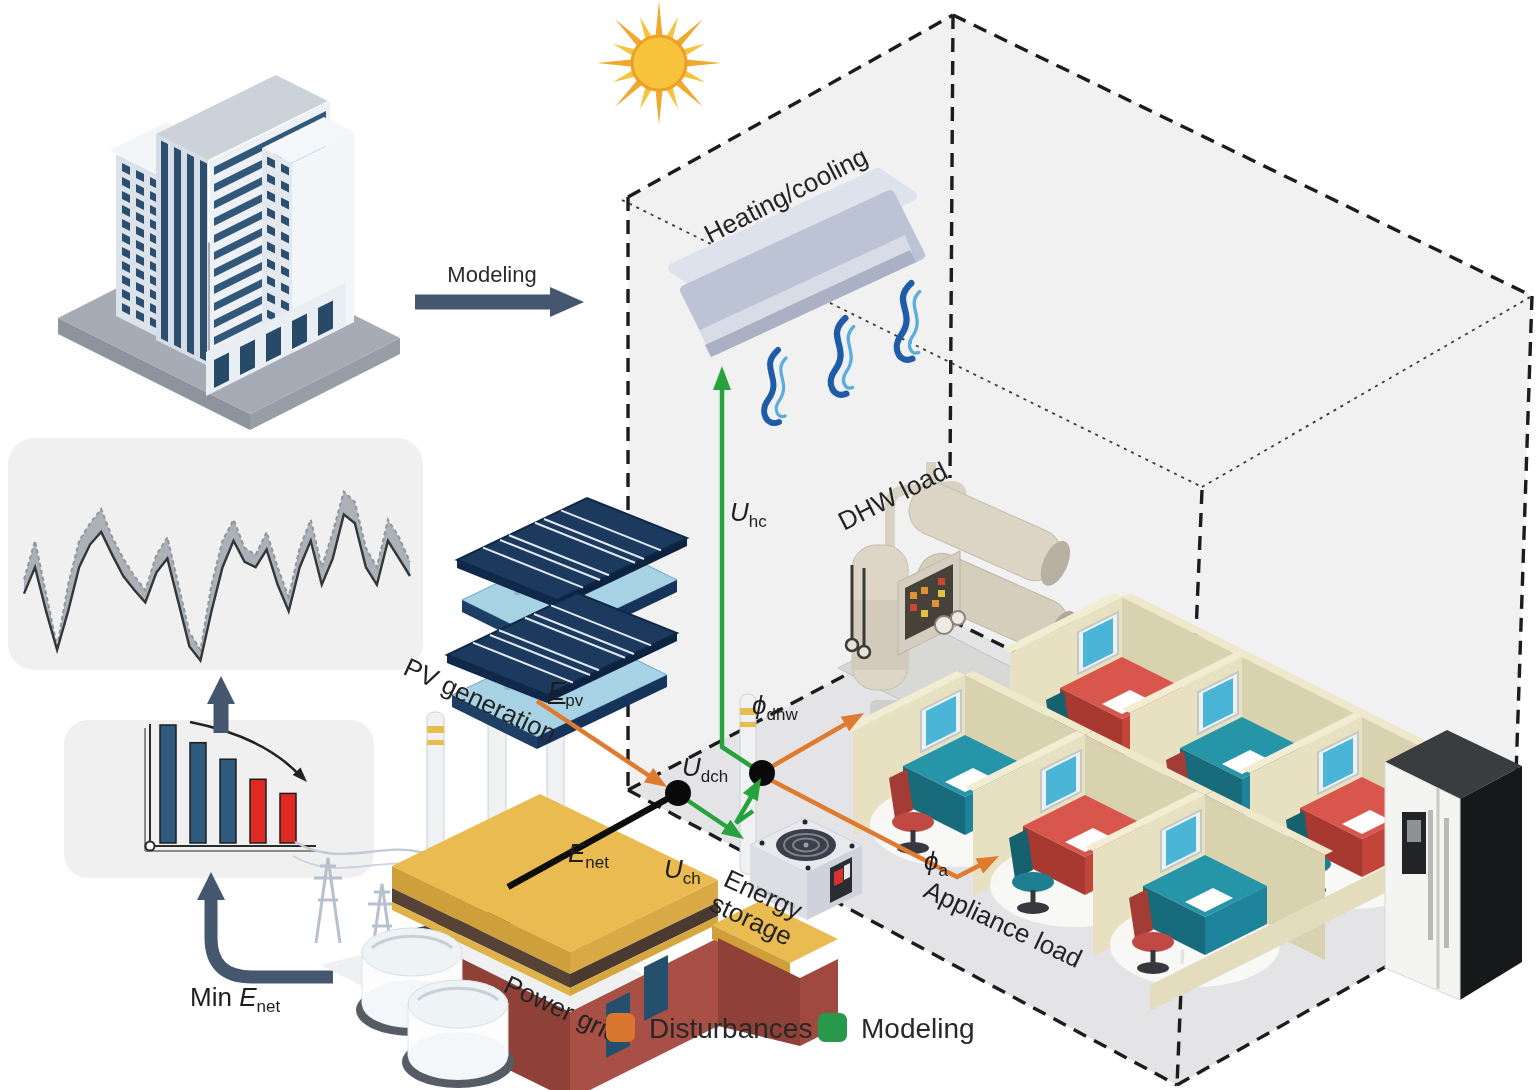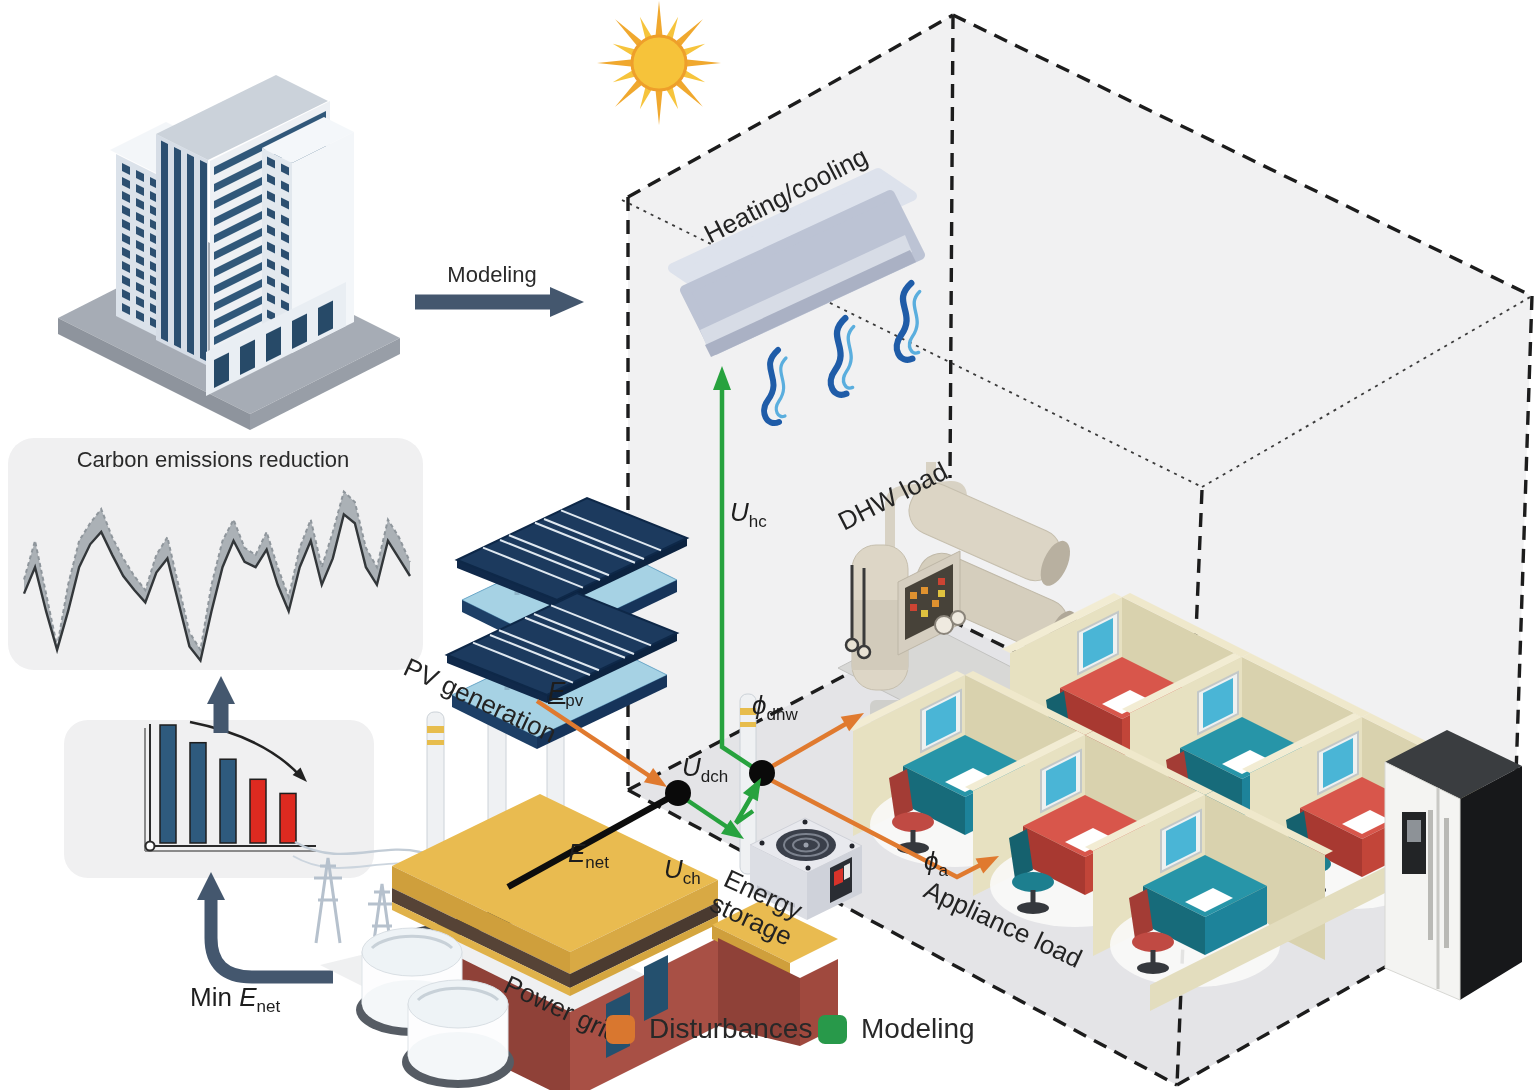--- a/index.html
+++ b/index.html
@@ -8,21 +8,21 @@
   #art{position:absolute;left:0;top:0;}
   .lbl{position:absolute;color:#232323;font-size:26px;white-space:nowrap;
        text-align:center;transform-origin:center center;}
   .r-iso-up{transform:rotate(-27deg);}   
   .r-iso-dn{transform:rotate(25deg);}    
   .mlbl{position:absolute;color:#1d1d1d;font-size:26px;white-space:nowrap;}
   .mi{font-style:italic;}
   .mlbl sub{font-size:17px;font-style:normal;}
   .title{font-size:22px;color:#2a2a2a;}
   .two-line{line-height:1.06;}
-  .legend-item{position:absolute;display:flex;align-items:center;gap:14px;}
+  .legend-item{position:absolute;display:flex;gap:14px;}
   .swatch{width:29px;height:29px;border-radius:7px;}
   .legend-label{font-size:28px;color:#282828;}
 </style>
 </head>
 <body>
 
 <div id="stage">
 <svg id="art" width="1536" height="1090" viewBox="0 0 1536 1090">
 
   <defs>
@@ -480,21 +480,20 @@
 <div class="lbl title" style="left:422px;top:262px;width:140px;">Modeling</div>
 <div class="lbl r-iso-up" style="left:666px;top:180px;width:240px;">Heating/cooling</div>
 <div class="lbl r-iso-up" style="left:793px;top:481px;width:200px;">DHW load</div>
 <div class="lbl r-iso-dn" style="left:380px;top:685px;width:200px;">PV generation</div>
 <div class="lbl r-iso-dn" style="left:487px;top:994px;width:150px;">Power grid</div>
 <div class="lbl r-iso-dn two-line" style="left:687px;top:880px;width:140px;">
   <div>Energy</div>
   <div>storage</div>
 </div>
 <div class="lbl r-iso-dn" style="left:903px;top:909px;width:200px;">Appliance load</div>
-<div class="lbl title" style="left:13px;top:447px;width:400px;">Carbon emissions reduction</div>
 
 <div class="mlbl" style="left:730px;top:497px;"><span class="mi">U</span><sub>hc</sub></div>
 <div class="mlbl" style="left:682px;top:752px;"><span class="mi">U</span><sub>dch</sub></div>
 <div class="mlbl" style="left:664px;top:854px;"><span class="mi">U</span><sub>ch</sub></div>
 <div class="mlbl" style="left:548px;top:676px;text-decoration:underline;"><span class="mi">E</span><sub>pv</sub></div>
 <div class="mlbl" style="left:568px;top:838px;"><span class="mi">E</span><sub>net</sub></div>
 <div class="mlbl" style="left:752px;top:690px;"><span class="mi">ϕ</span><sub>dhw</sub></div>
 <div class="mlbl" style="left:924px;top:846px;text-align:center;"><span class="mi">ϕ</span><sub>a</sub></div>
 <div class="mlbl" style="left:190px;top:982px;"><span>Min </span><span class="mi">E</span><sub>net</sub></div>
 

